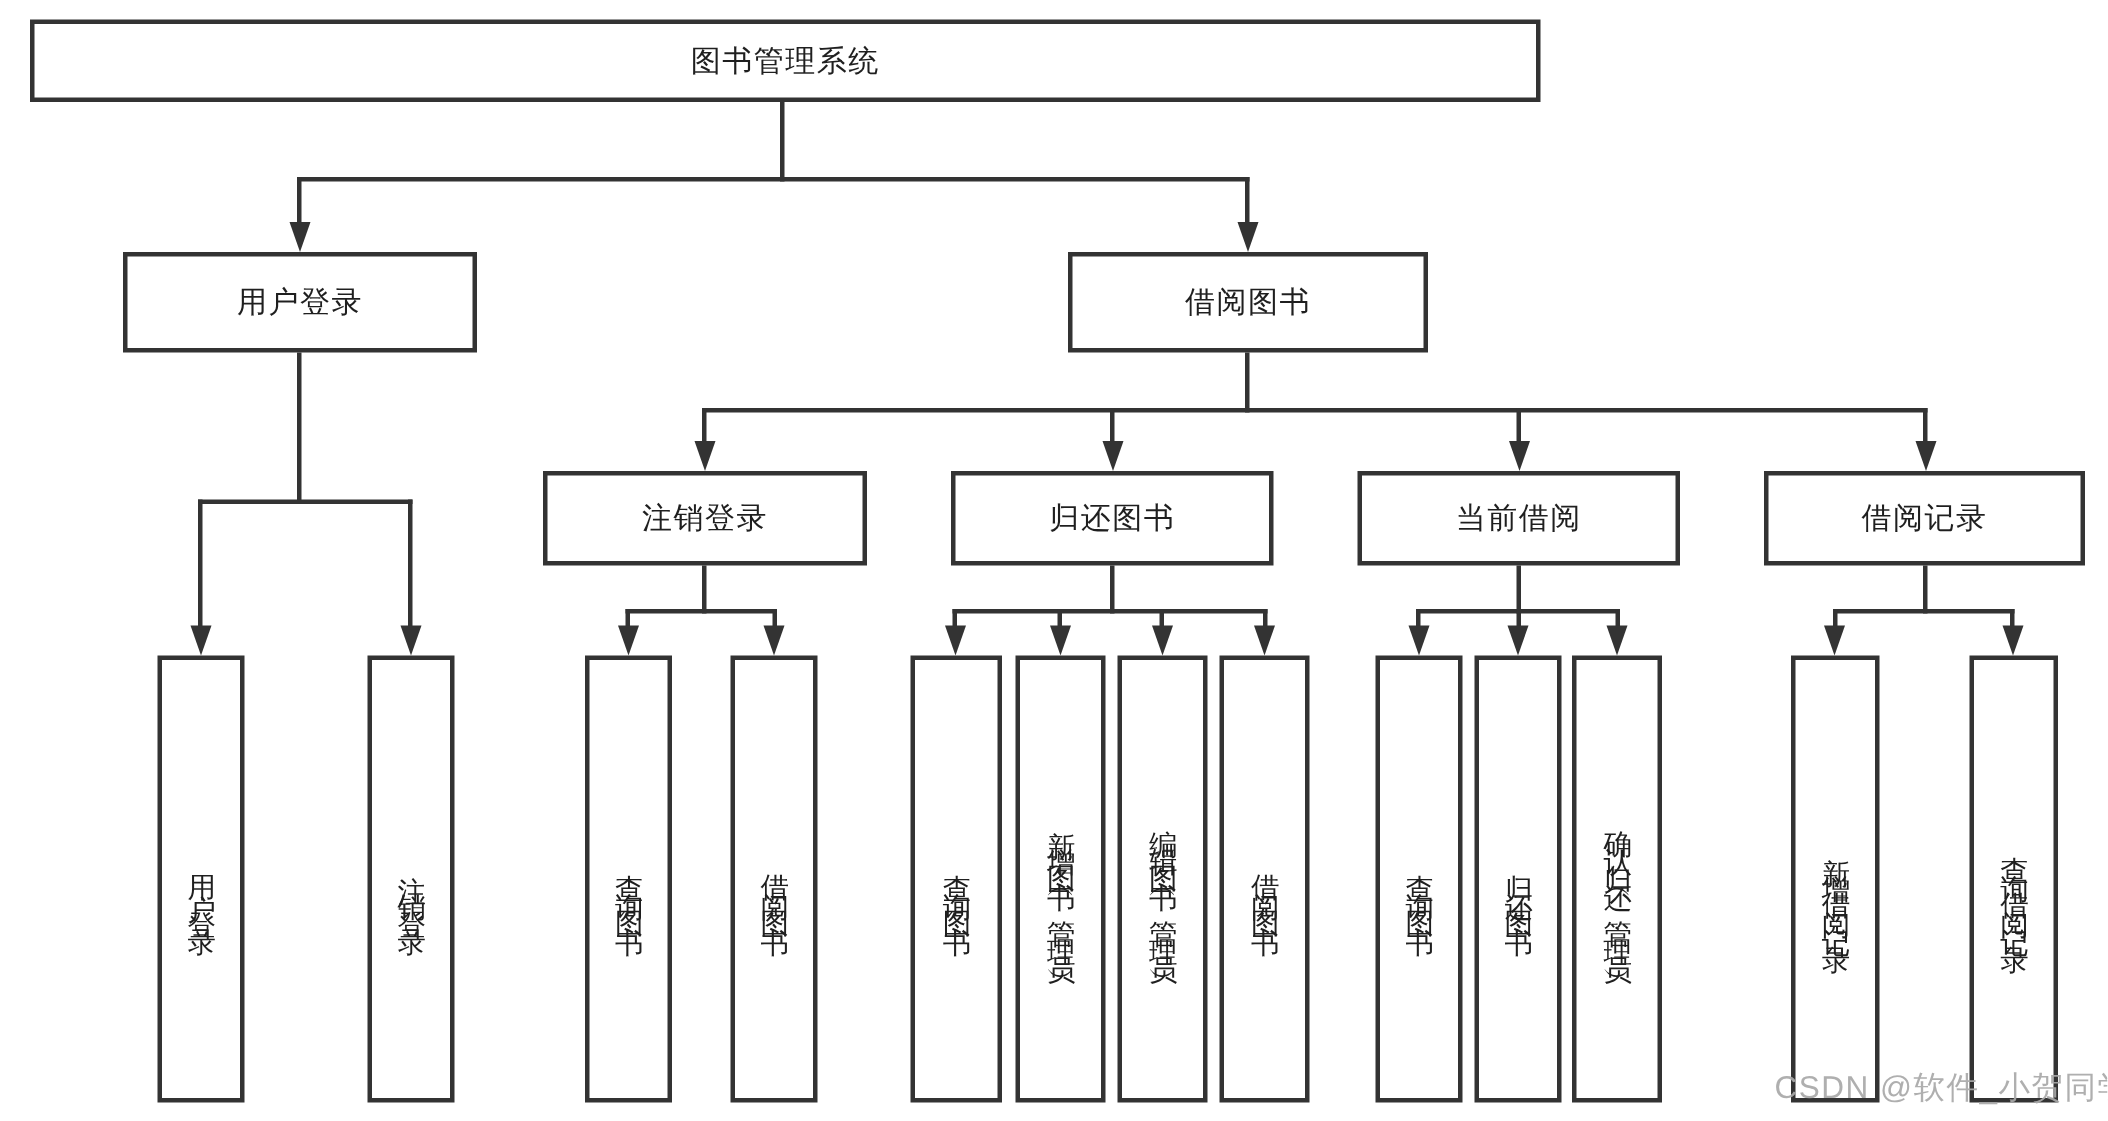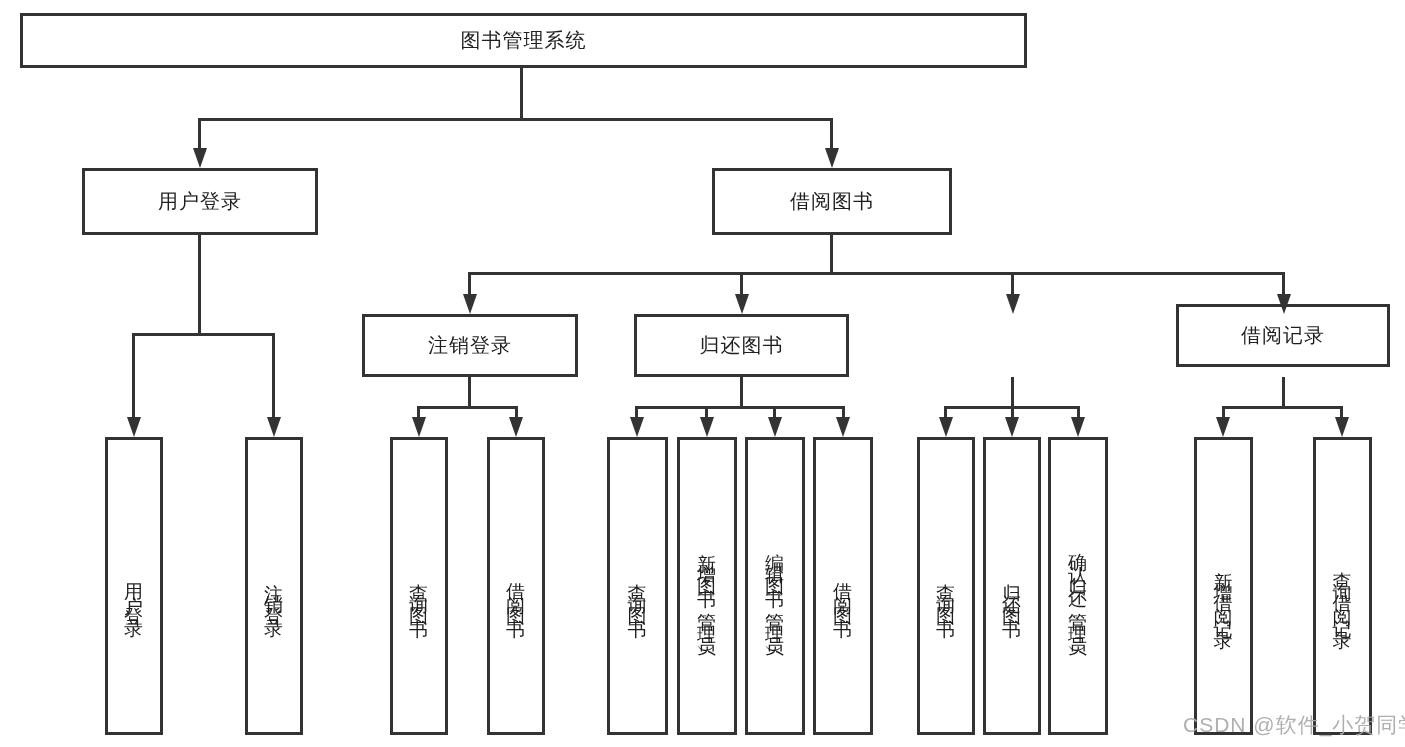--- a/index.html
+++ b/index.html
@@ -47,21 +47,24 @@
   <div class="box hbox" style="left:712px; top:168px; width:240px; height:67px;">
     <span class="lbl">借阅图书</span>
   </div>
 
   <div class="box hbox" style="left:362px; top:314px; width:216px; height:63px;">
     <span class="lbl">注销登录</span>
   </div>
   <div class="box hbox" style="left:634px; top:314px; width:215px; height:63px;">
     <span class="lbl">归还图书</span>
   </div>
-  <div class="box hbox" style="left:1176px; top:304px; width:214px; height:63px;">
+  <div class="box hbox" style="left:905px; top:314px; width:215px; height:63px;">
+    <span class="lbl">当前借阅</span>
+  </div>
+  <div class="box hbox" style="left:1176px; top:314px; width:214px; height:63px;">
     <span class="lbl">借阅记录</span>
   </div>
 
   <div class="box vbox" style="left:105px; top:437px; width:58px; height:298px;">
     <span class="lbl">用户登录</span>
   </div>
   <div class="box vbox" style="left:245px; top:437px; width:58px; height:298px;">
     <span class="lbl">注销登录</span>
   </div>
 

